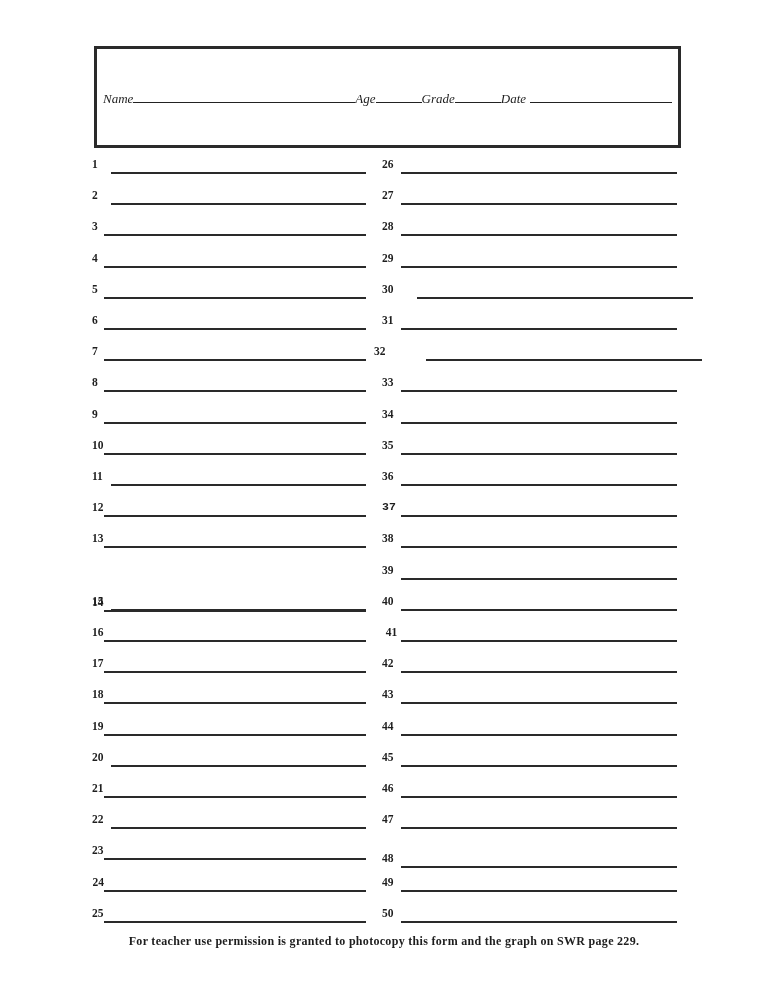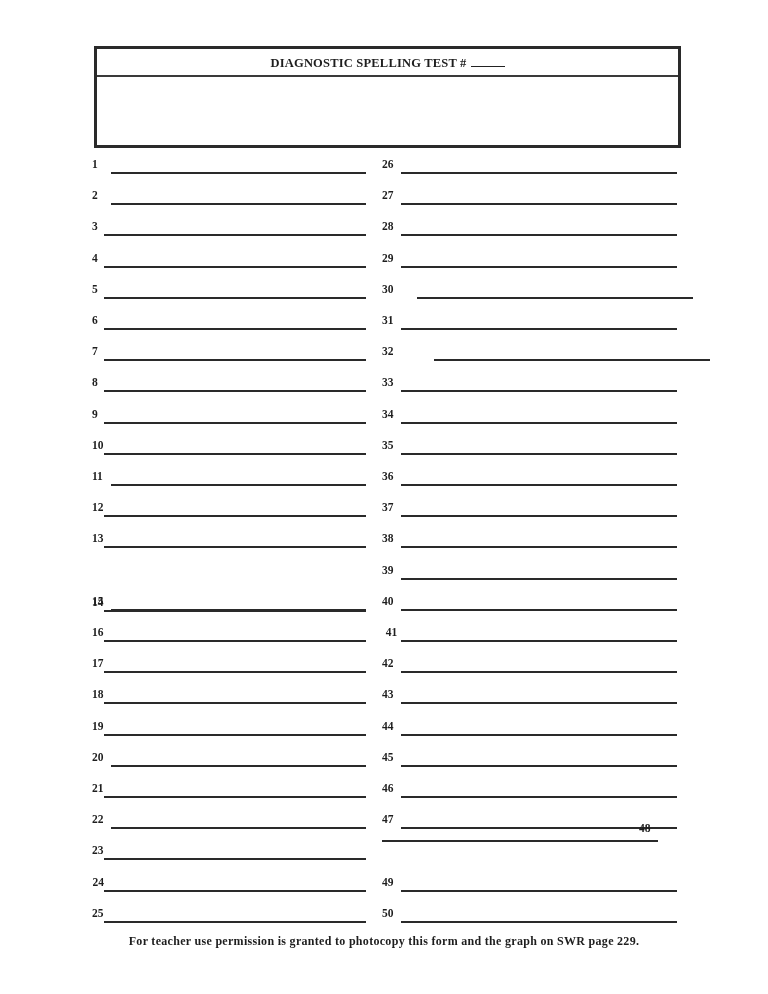--- a/index.html
+++ b/index.html
@@ -13,23 +13,30 @@
   .blank { display: inline-block; border-bottom: 1.5px solid #222; height: 10px; }
   .row { position: absolute; height: 20px; display: flex; align-items: flex-end; }
   .num { font-weight: bold; font-size: 11.5px; line-height: 12px; padding-bottom: 6px; }
   .line { border-bottom: 2px solid #2a2a2a; height: 0; margin-bottom: 2px; }
   .footer { position: absolute; left: 0; width: 768px; top: 934px; text-align: center; font-weight: bold; font-size: 12px; letter-spacing: 0.3px; }
 </style>
 </head>
 <body>
 
 <div class="header-box">
-  <div class="title-row">
-    <span>DIAGNOSTIC SPELLING TEST #</span><span class="title-blank"></span>
-  </div>
+  <div class="info-row r1" id="row1">
+      <span>Name</span>
+      <span class="blank" style="width: 222px;"></span>
+      <span>Age</span>
+      <span class="blank" style="width: 46px;"></span>
+      <span>Grade</span>
+      <span class="blank" style="width: 46px;"></span>
+      <span>Date</span>
+      <span class="blank" style="width: 128px; flex: 1 1 0%; margin-left: 4px;"></span>
+    </div>
 </div>
 
 <div id="rows">
     <div class="row" style="left: 92px; top: 156px;">
       <span class="num" style="width: 19px;">1</span>
       <span class="line" style="width: 255px;"></span>
     </div>
     <div class="row" style="left: 92px; top: 187.2px;">
       <span class="num" style="width: 19px;">2</span>
       <span class="line" style="width: 255px;"></span>
@@ -143,42 +150,42 @@
       <span class="line" style="width: 276px;"></span>
     </div>
     <div class="row" style="left: 382px; top: 280.8px; gap: 16px;">
       <span class="num" style="width: 19px;">30</span>
       <span class="line" style="width: 276px;"></span>
     </div>
     <div class="row" style="left: 382px; top: 312px;">
       <span class="num" style="width: 19px; margin-top: 36px;">31</span>
       <span class="line" style="width: 276px;"></span>
     </div>
-    <div class="row" style="left: 382px; top: 343.2px; gap: 33px;">
+    <div class="row" style="left: 374px; top: 343.2px; gap: 33px;">
       <span class="num" style="width: 19px;">32</span>
       <span class="line" style="width: 276px;"></span>
     </div>
     <div class="row" style="left: 382px; top: 374.4px;">
       <span class="num" style="width: 19px; margin-top: 12px;">33</span>
       <span class="line" style="width: 276px;"></span>
     </div>
     <div class="row" style="left: 382px; top: 405.6px;">
       <span class="num" style="width: 19px;">34</span>
       <span class="line" style="width: 276px;"></span>
     </div>
     <div class="row" style="left: 382px; top: 436.8px;">
       <span class="num" style="width: 19px;">35</span>
       <span class="line" style="width: 276px;"></span>
     </div>
     <div class="row" style="left: 382px; top: 468px;">
       <span class="num" style="width: 19px;">36</span>
       <span class="line" style="width: 276px;"></span>
     </div>
     <div class="row" style="left: 382px; top: 499.2px;">
-      <span class="num" style="width: 19px;">37</span>
+      <span class="num" style="width: 19px; font-family: Liberation Mono, monospace;">37</span>
       <span class="line" style="width: 276px;"></span>
     </div>
     <div class="row" style="left: 382px; top: 530.4px;">
       <span class="num" style="width: 19px;">38</span>
       <span class="line" style="width: 276px;"></span>
     </div>
     <div class="row" style="left: 382px; top: 561.6px;">
       <span class="num" style="width: 19px;">39</span>
       <span class="line" style="width: 276px;"></span>
     </div>
@@ -207,21 +214,21 @@
       <span class="line" style="width: 276px;"></span>
     </div>
     <div class="row" style="left: 382px; top: 780px;">
       <span class="num" style="width: 19px;">46</span>
       <span class="line" style="width: 276px;"></span>
     </div>
     <div class="row" style="left: 382px; top: 811.2px;">
       <span class="num" style="width: 19px;">47</span>
       <span class="line" style="width: 276px;"></span>
     </div>
-    <div class="row" style="left: 382px; top: 822px; flex-direction: column;">
+    <div class="row" style="left: 382px; top: 850px;">
       <span class="num" style="width: 19px;">48</span>
       <span class="line" style="width: 276px;"></span>
     </div>
     <div class="row" style="left: 382px; top: 873.6px;">
       <span class="num" style="width: 19px;">49</span>
       <span class="line" style="width: 276px;"></span>
     </div>
     <div class="row" style="left: 382px; top: 904.8px;">
       <span class="num" style="width: 19px;">50</span>
       <span class="line" style="width: 276px;"></span>

